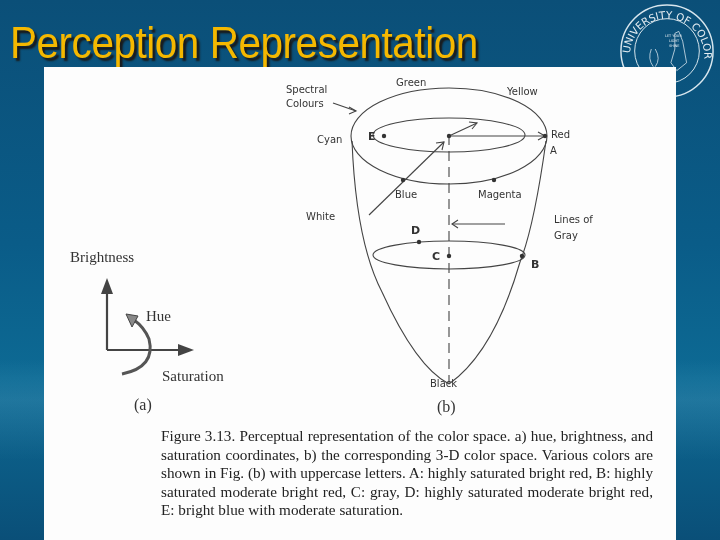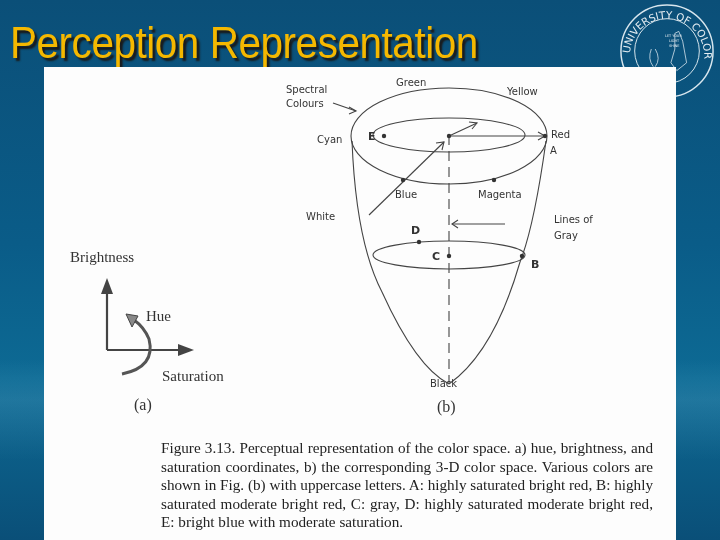--- a/index.html
+++ b/index.html
@@ -27,21 +27,21 @@
       position:absolute; left:44px; top:67px; width:632px; height:473px;
       background:#fdfdfd;
     }
     .diagram { position:absolute; left:0; top:0; width:632px; height:473px; }
     .lbl { font-family:"DejaVu Sans", sans-serif; font-size:10px; fill:#333; }
     .lblb { font-family:"DejaVu Sans", sans-serif; font-size:11px; font-weight:bold; fill:#333; }
     .serif { font-family:"Liberation Serif", serif; fill:#333; }
     .caption {
       position:absolute; left:117px; top:360px; width:492px;
       font-family:"Liberation Serif", serif; font-size:15.2px; line-height:18.6px;
-      color:#222; text-align:justify;margin-top:12px;
+      color:#222; text-align:justify;
     }
   </style>
 </head>
 <body>
 
 <div class="bg-wave"></div>
 
 <div class="title">Perception Representation</div>
 
 <svg class="seal" viewBox="0 0 100 100">

